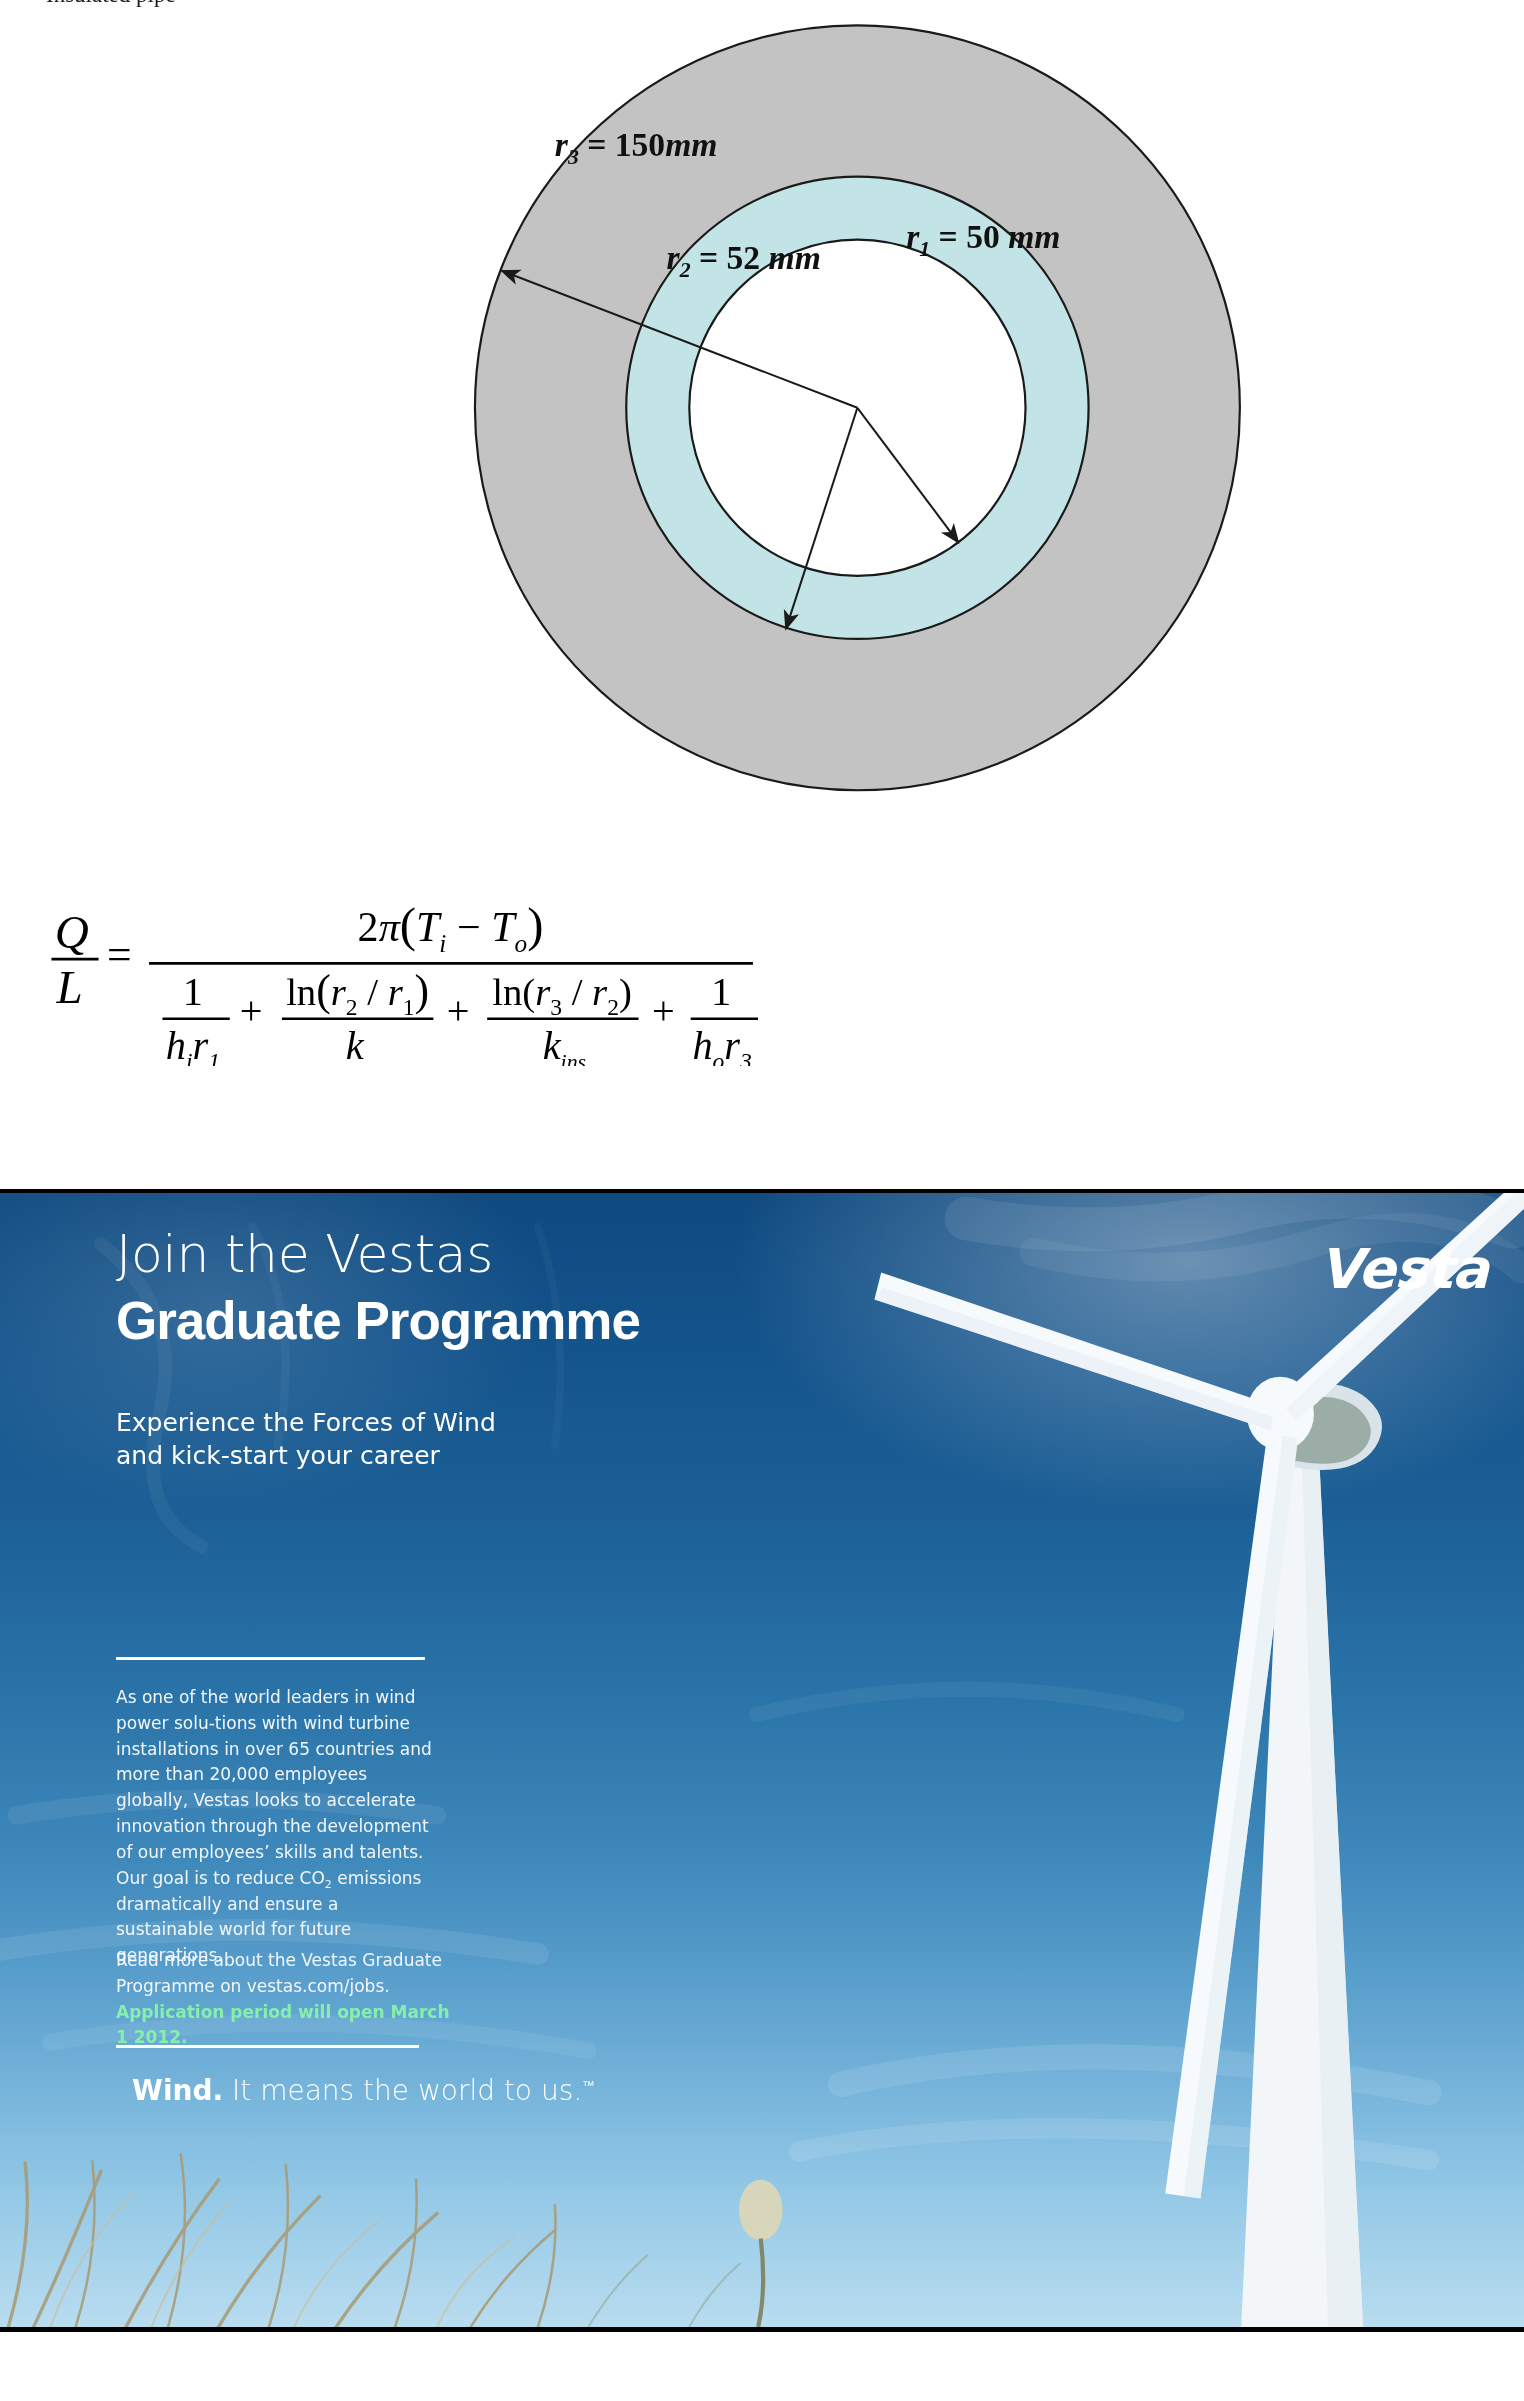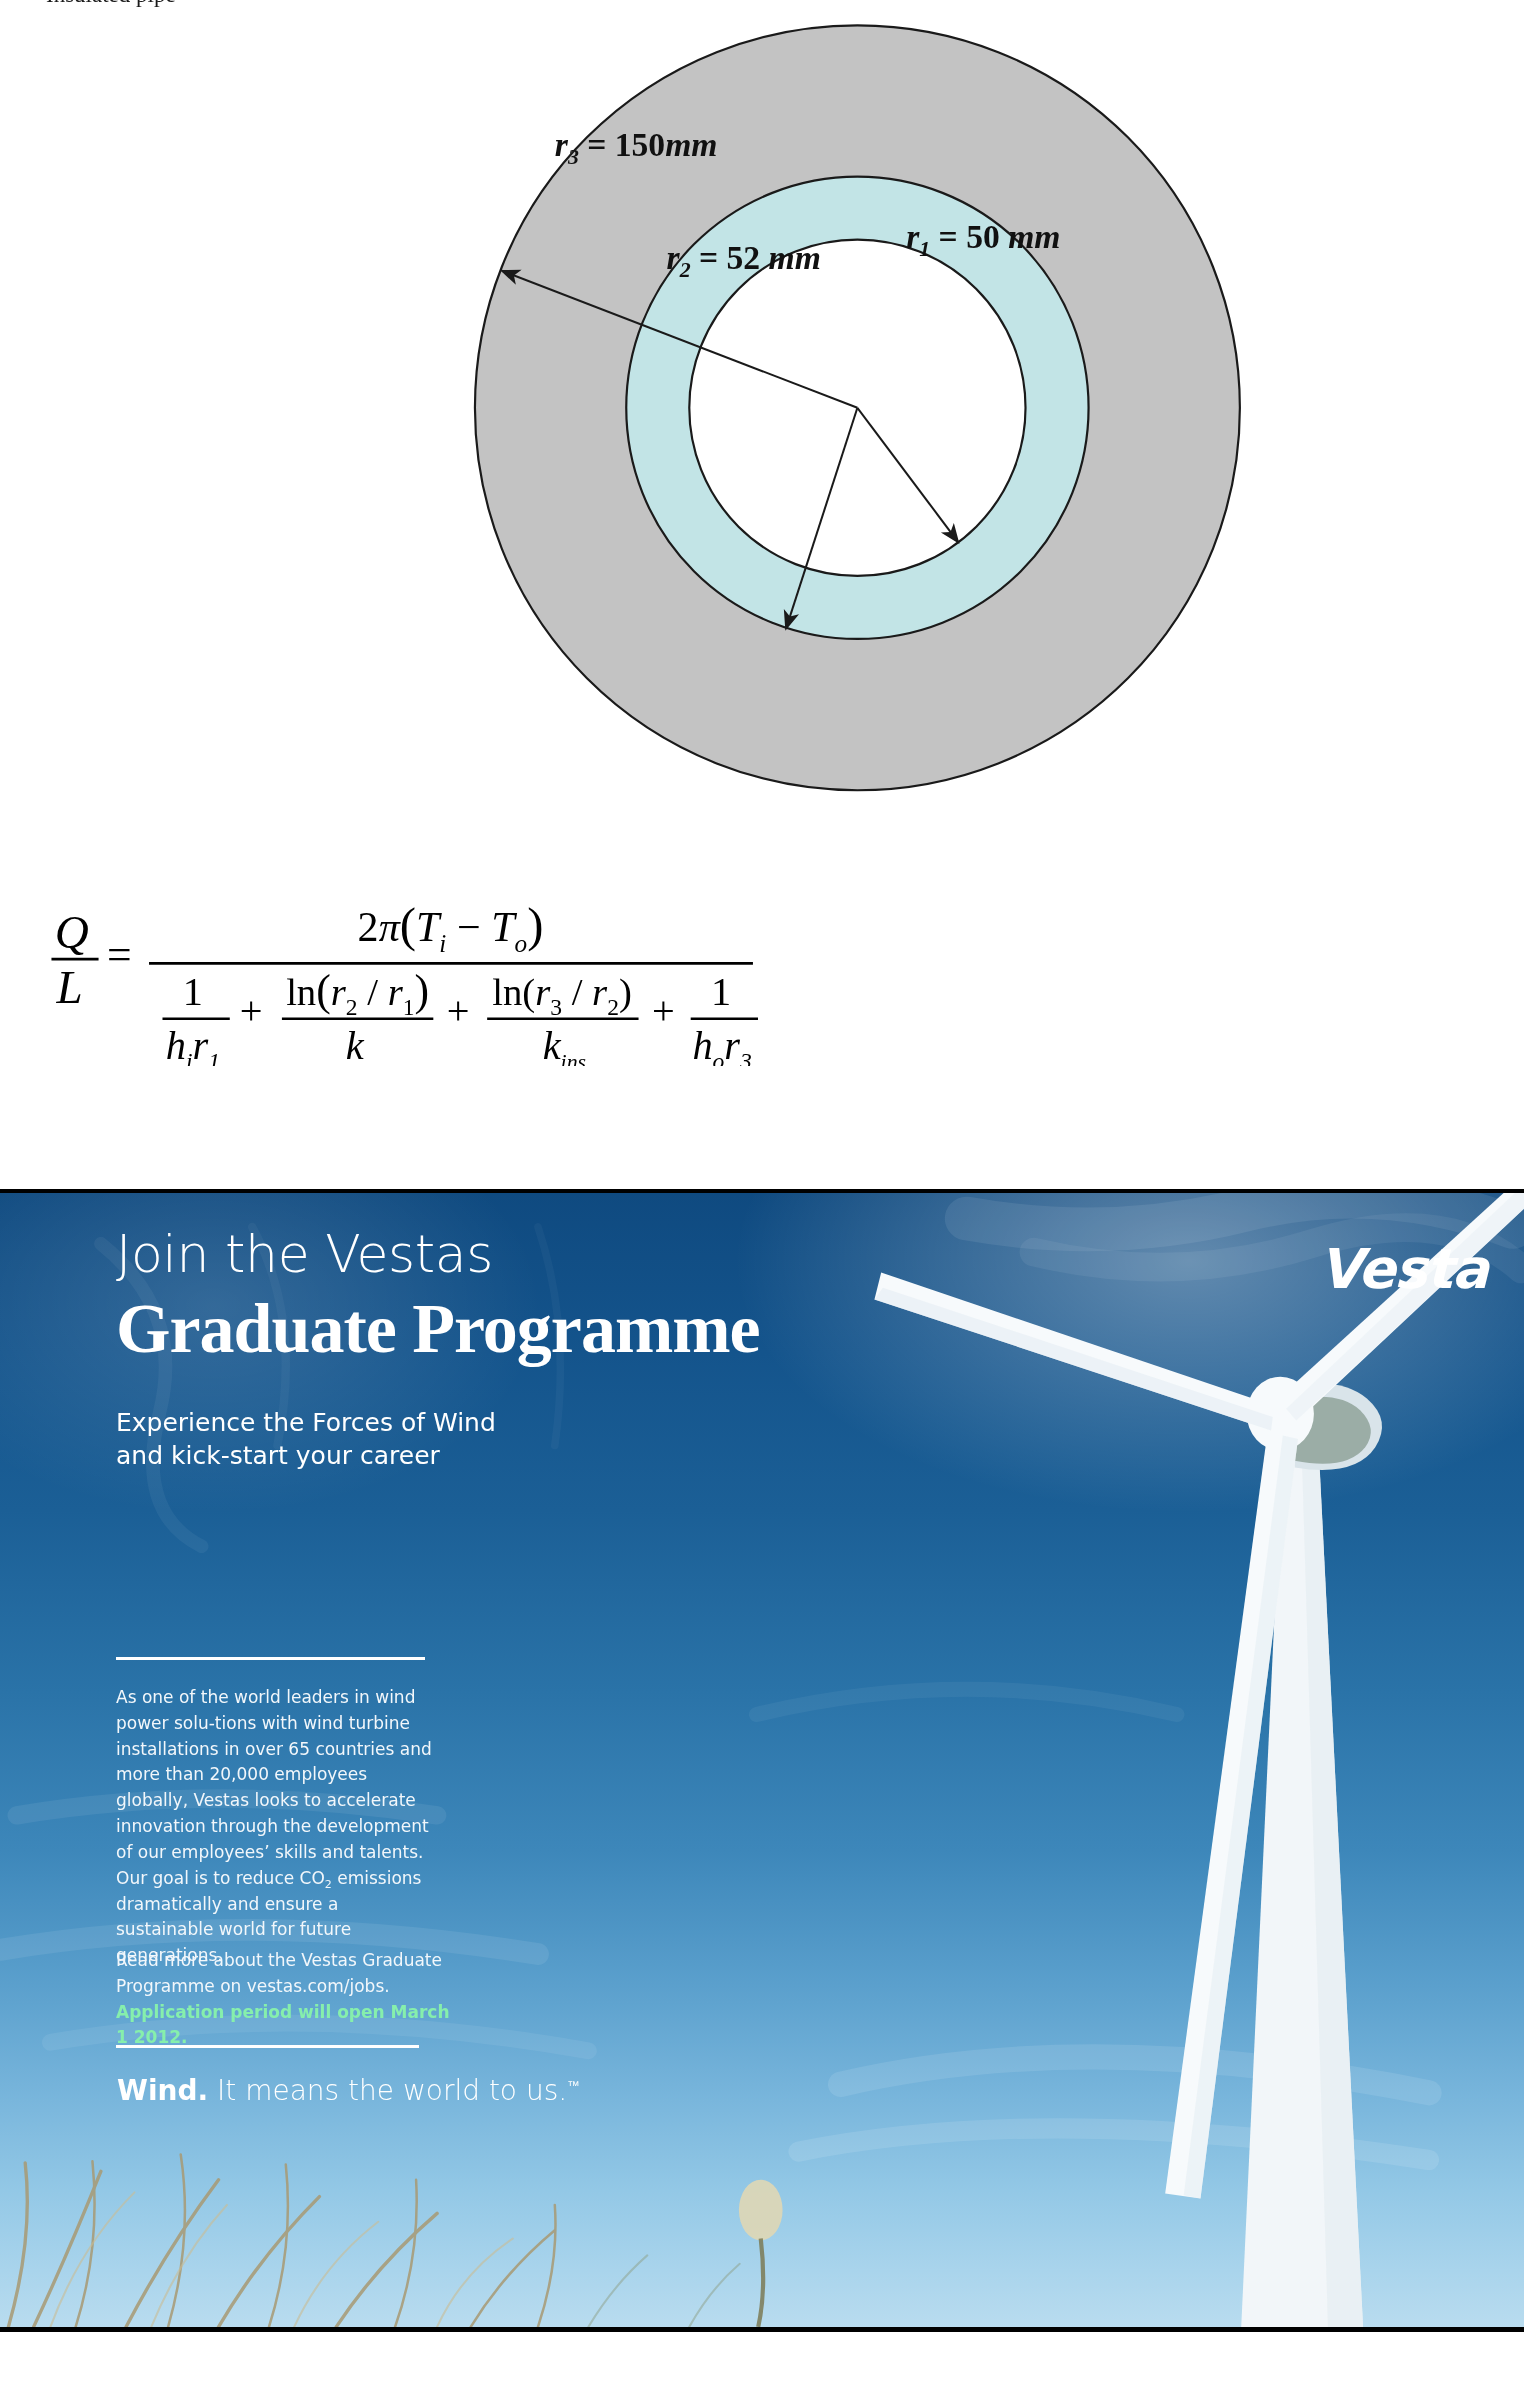--- a/index.html
+++ b/index.html
@@ -80,23 +80,23 @@
     font-weight: 300;
     font-size: 52px;
     line-height: 1.0;
     letter-spacing: -0.4px;
     color: #ffffff;
     position: absolute; top: 35px; left: 0;
     white-space: nowrap;
     text-align: center;
   }
   .headline-2 {
-    font-family: Liberation Serif, serif;
+    font-family: Liberation Sans, sans-serif;
     font-weight: 700;
-    font-size: 70px;
+    font-size: 53px;
     line-height: 1.0;
     letter-spacing: -1px;
     color: #ffffff;
     position: absolute; top: 101px; left: 0;
     white-space: nowrap;
   }
   .subhead {
     font-family: "DejaVu Sans", sans-serif;
     font-weight: 400;
     font-size: 25px;
@@ -133,21 +133,21 @@
     font-family: "DejaVu Sans", sans-serif;
     font-weight: 700;
     color: #86efac;
     display: block;
   }
   .rule-bottom {
     position: absolute; left: 0; top: 852px;
     width: 303px; height: 2.5px; background: #ffffff;
   }
   .tagline {
-    position: absolute; left: 1px; top: 881px;
+    position: absolute; left: 16px; top: 881px;
     font-family: "DejaVu Sans", sans-serif;
     font-size: 28px;
     font-weight: 300;
     color: #ffffff;
     white-space: nowrap;
   }
   .tagline b { font-weight: 700; }
   .tagline sup { font-size: 12.6px; vertical-align: super; }
 
   

